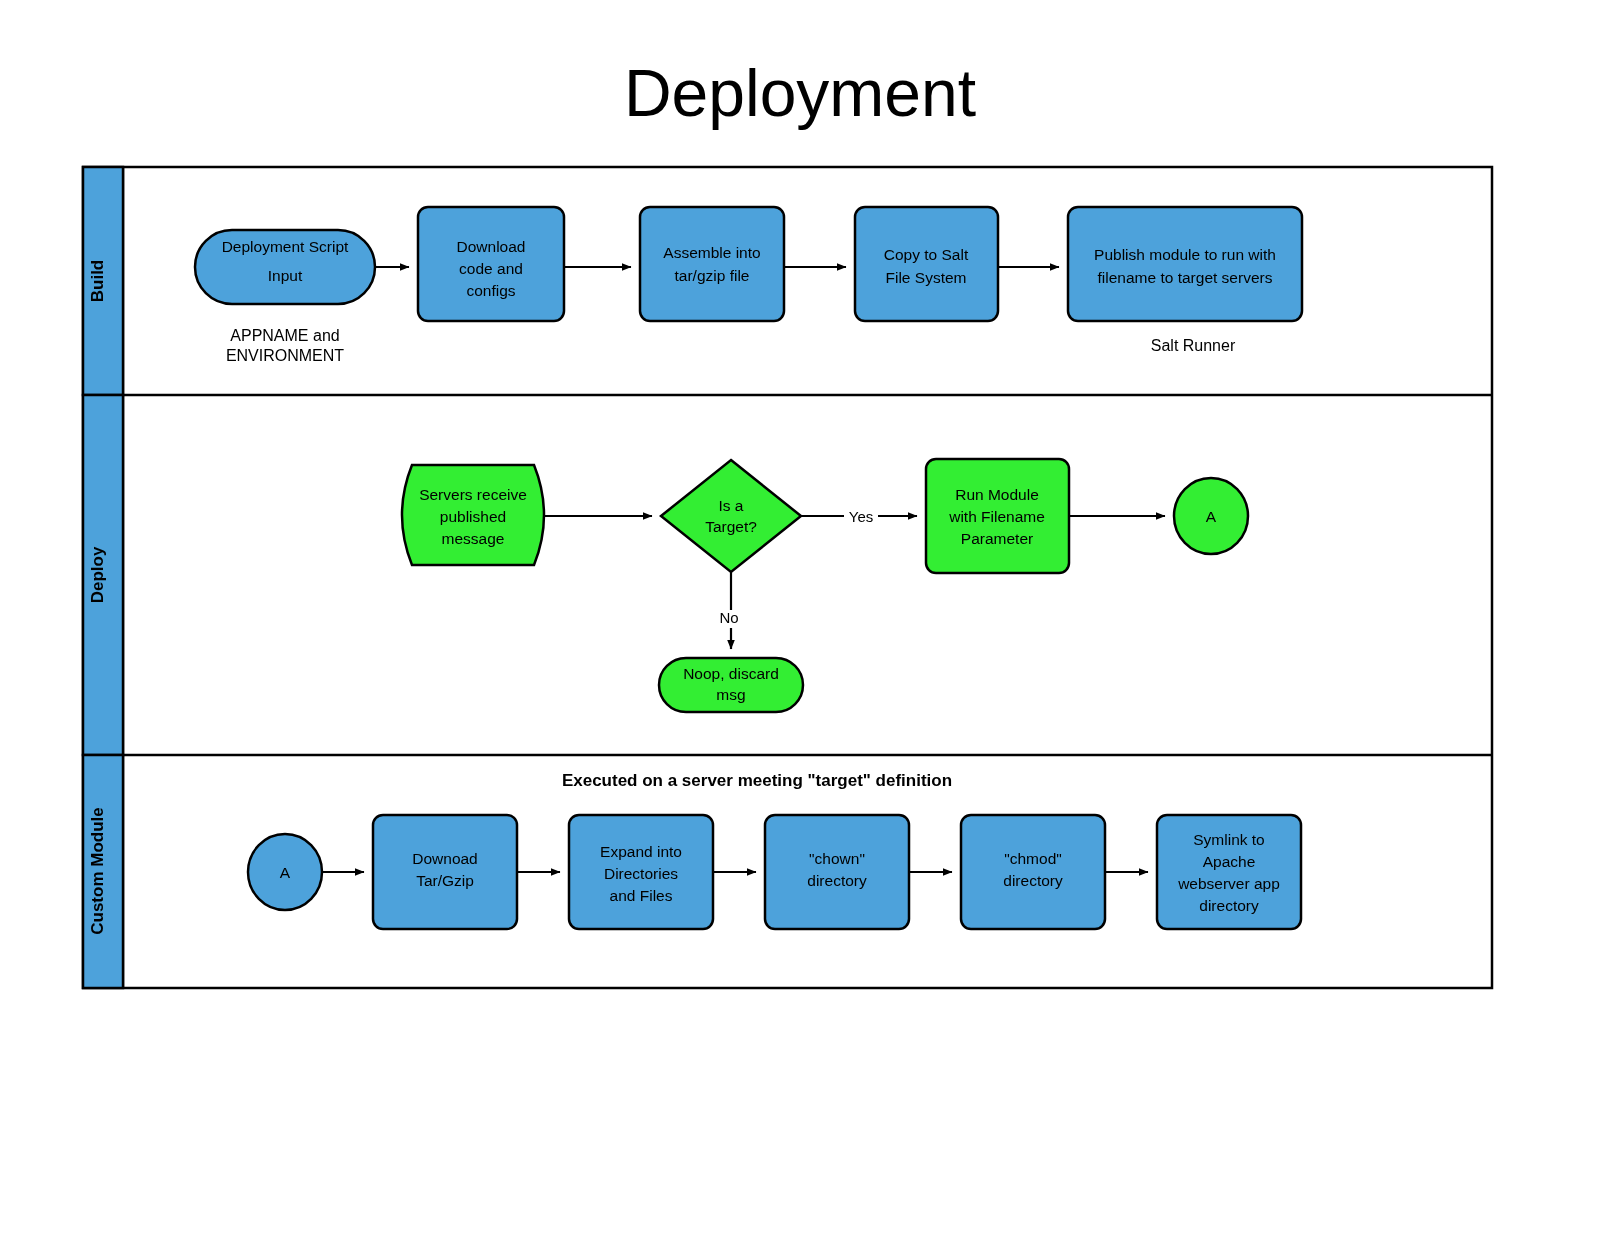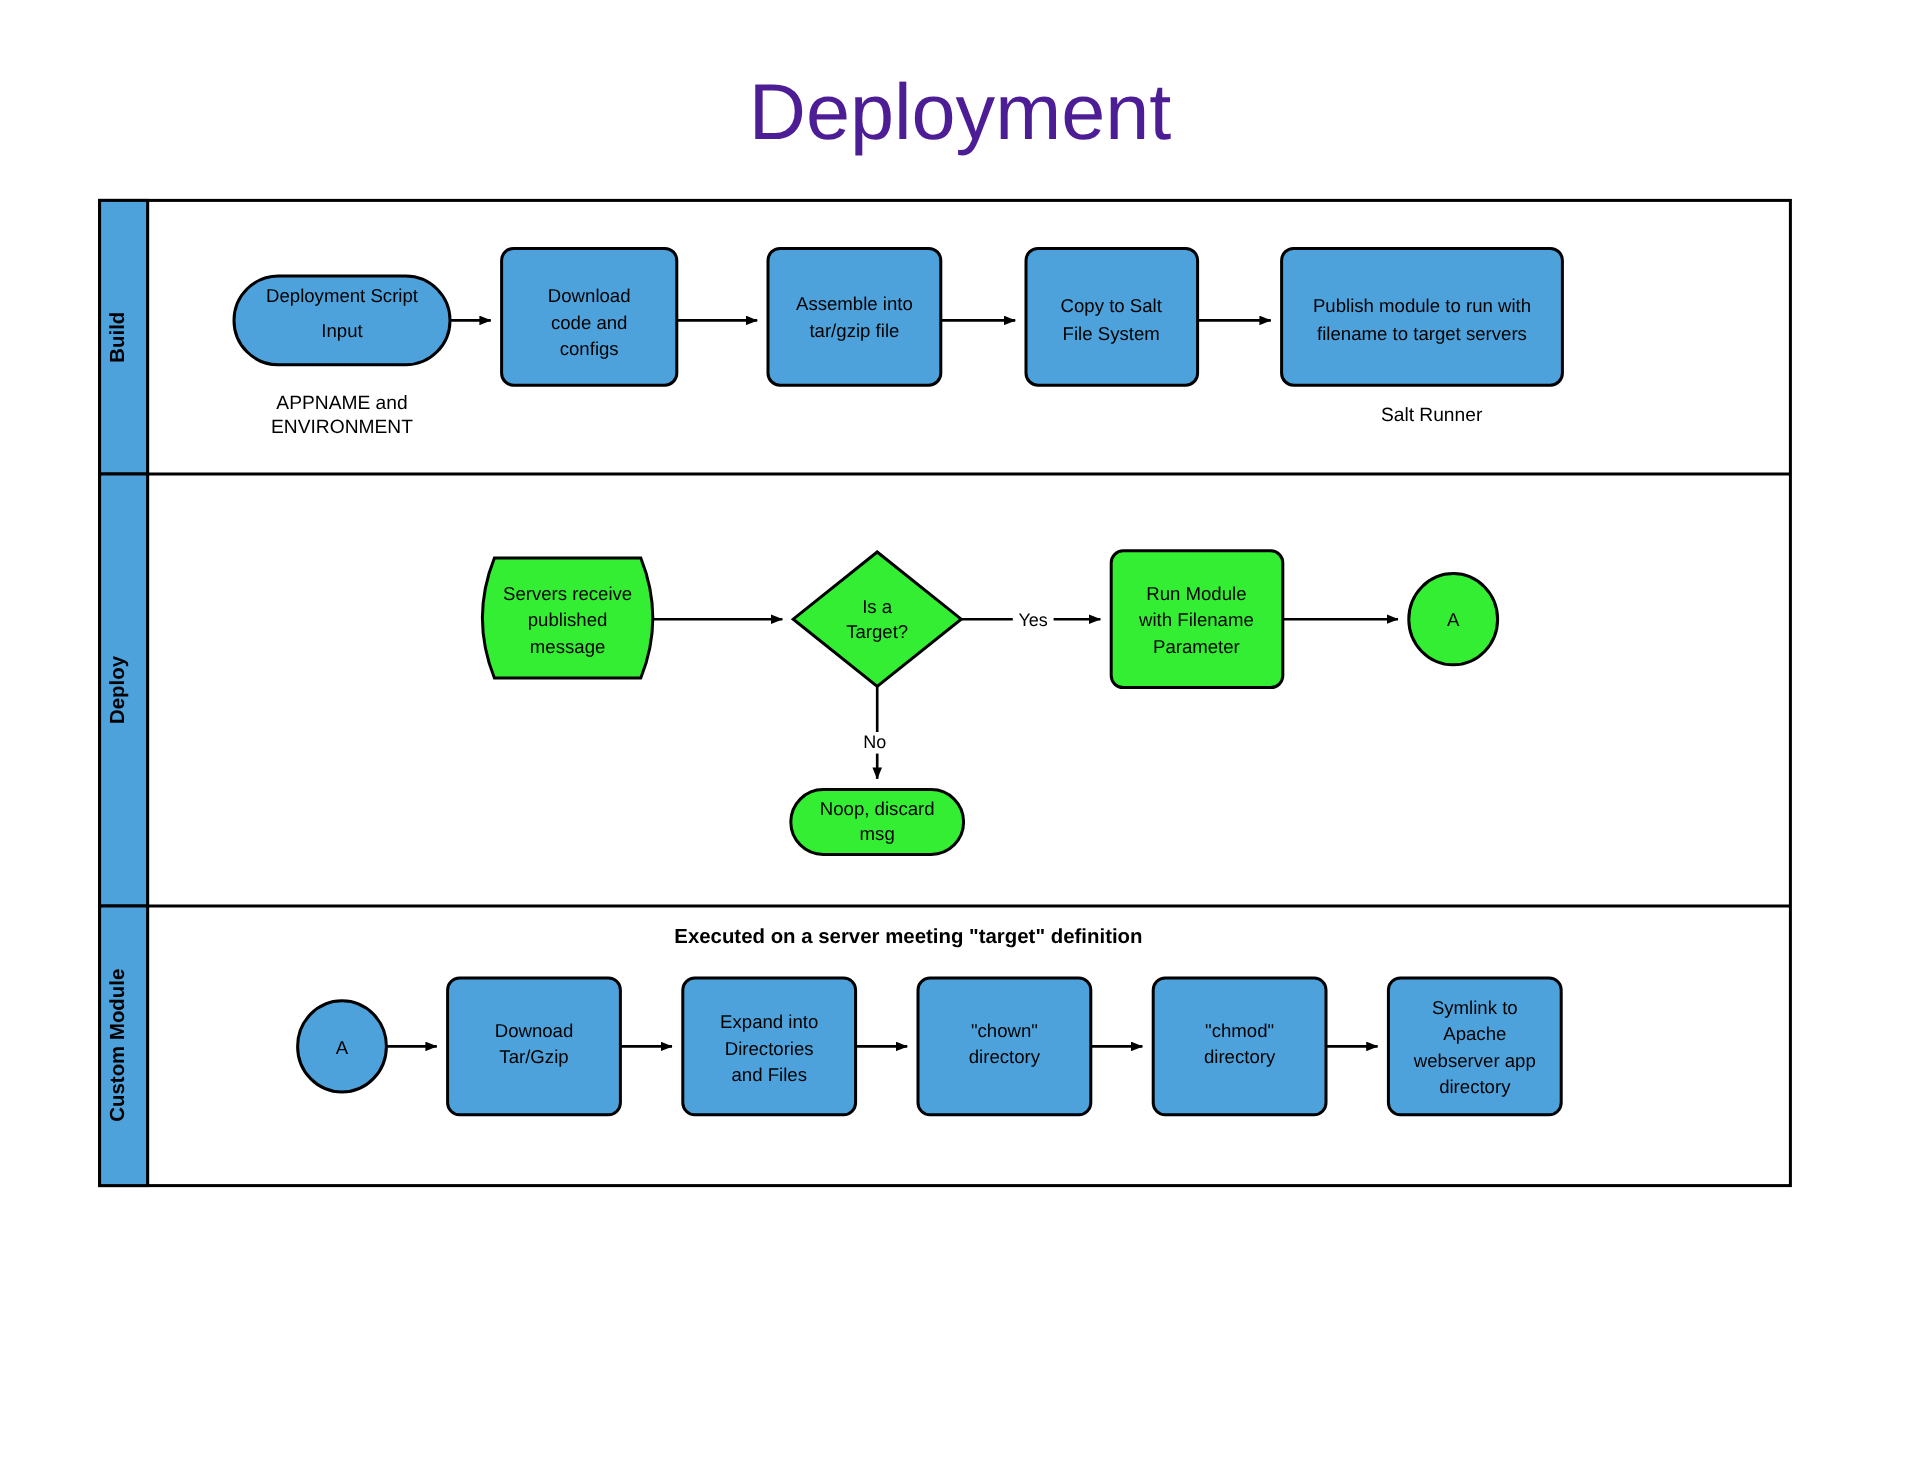--- a/index.html
+++ b/index.html
@@ -15,21 +15,21 @@
     overflow: hidden;
   }
   #page-title {
     position: absolute;
     left: 0;
     top: 55px;
     width: 1600px;
     text-align: center;
     font-size: 66px;
     font-weight: 400;
-    color: #4c1d95;
+    color: #000000;
     letter-spacing: 0px;
   }
   #diagram-svg {
     position: absolute;
     left: 0;
     top: 0;
   }
   .lane-label {
     font-family: "Liberation Sans", sans-serif;
     font-size: 17px;

